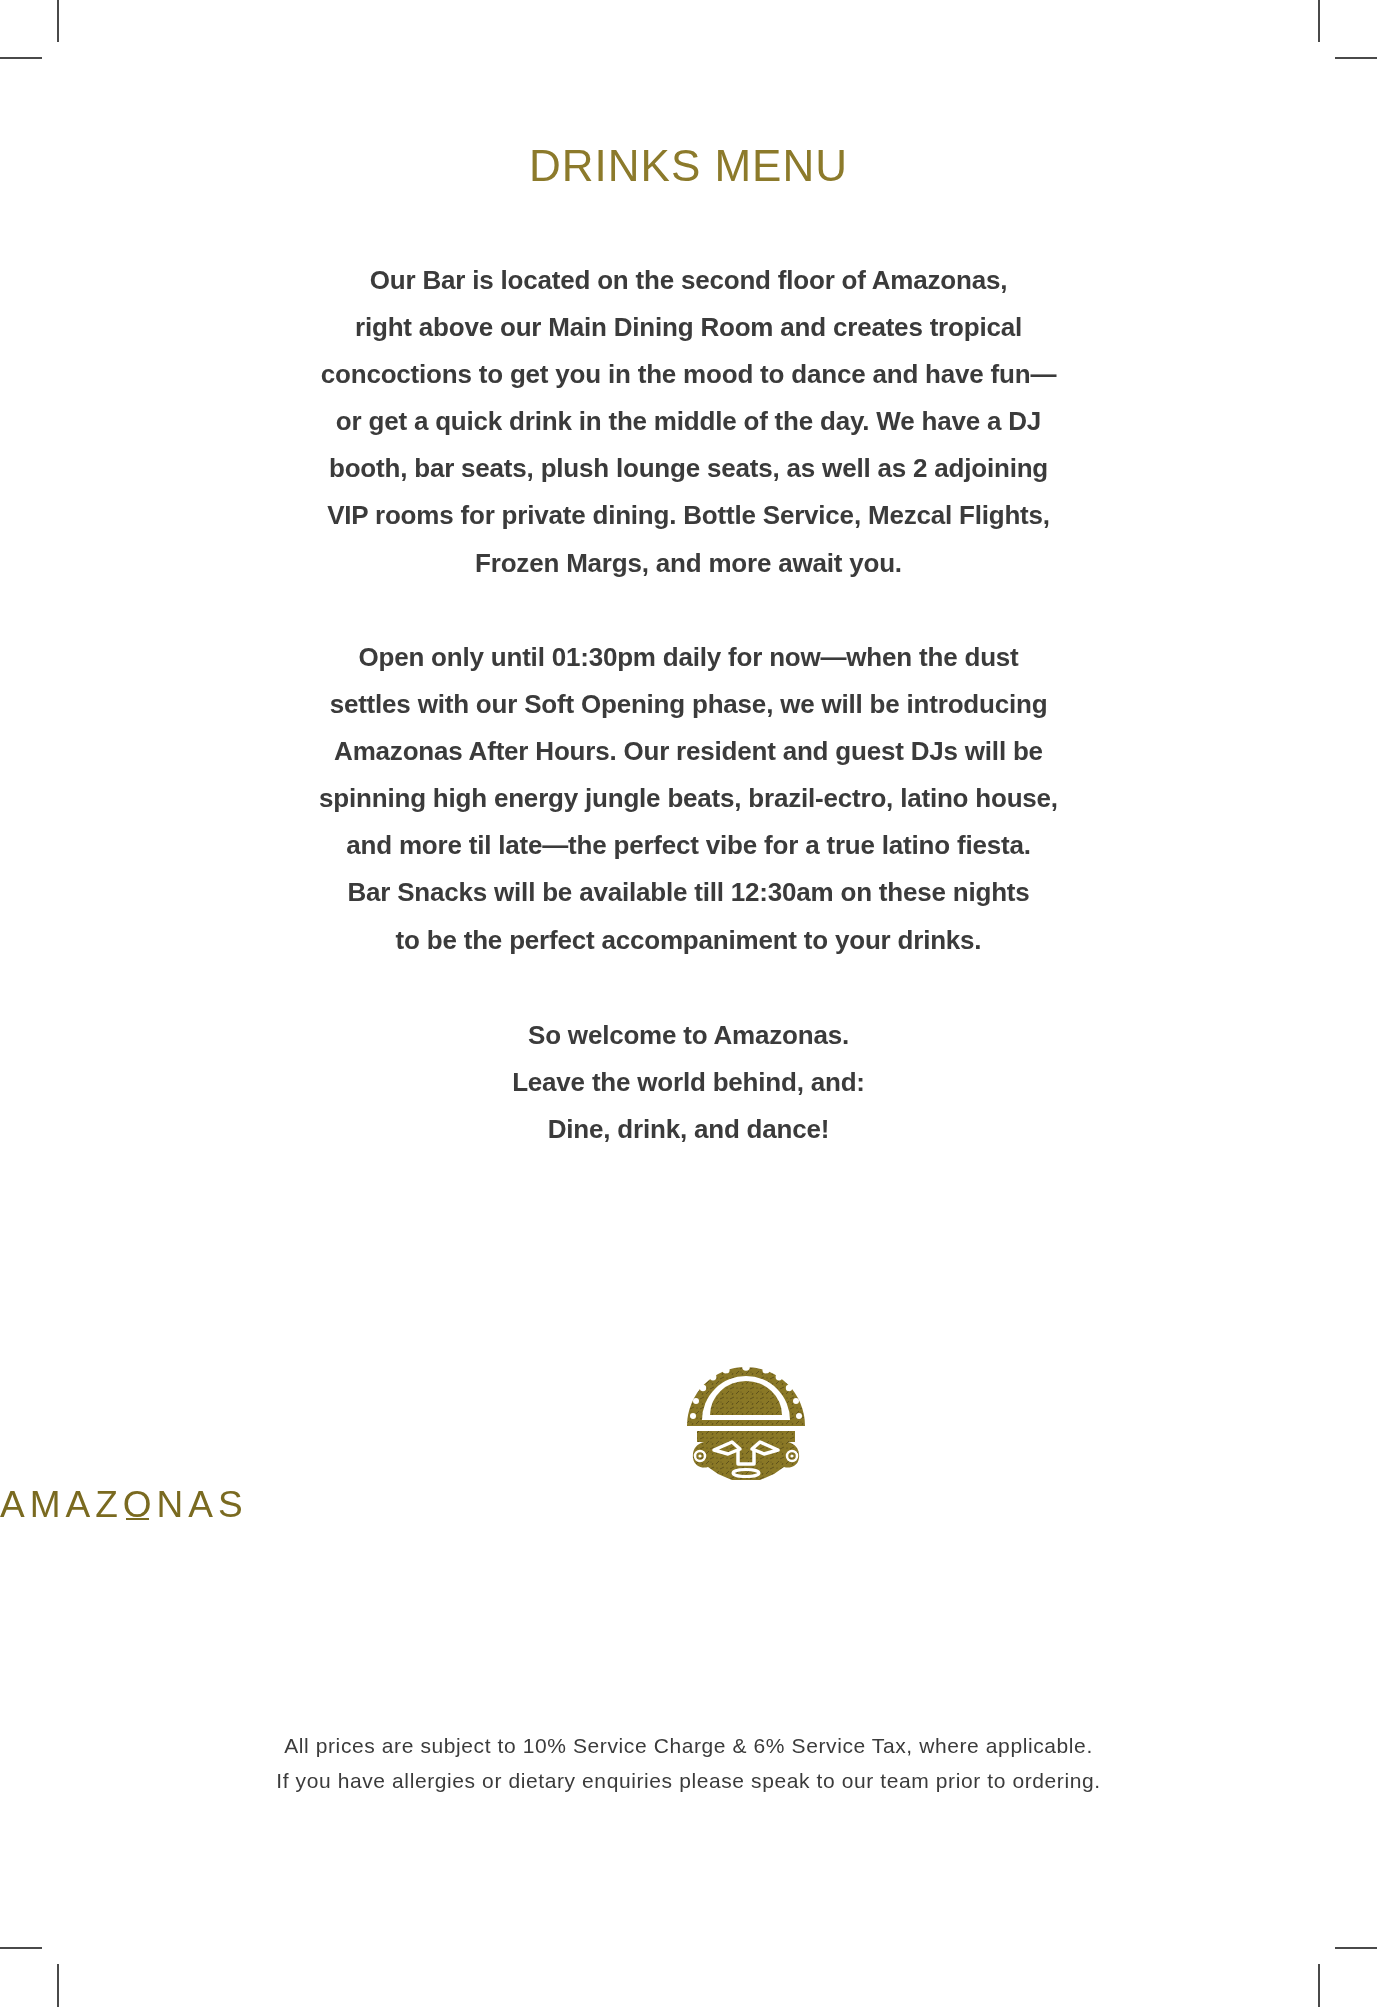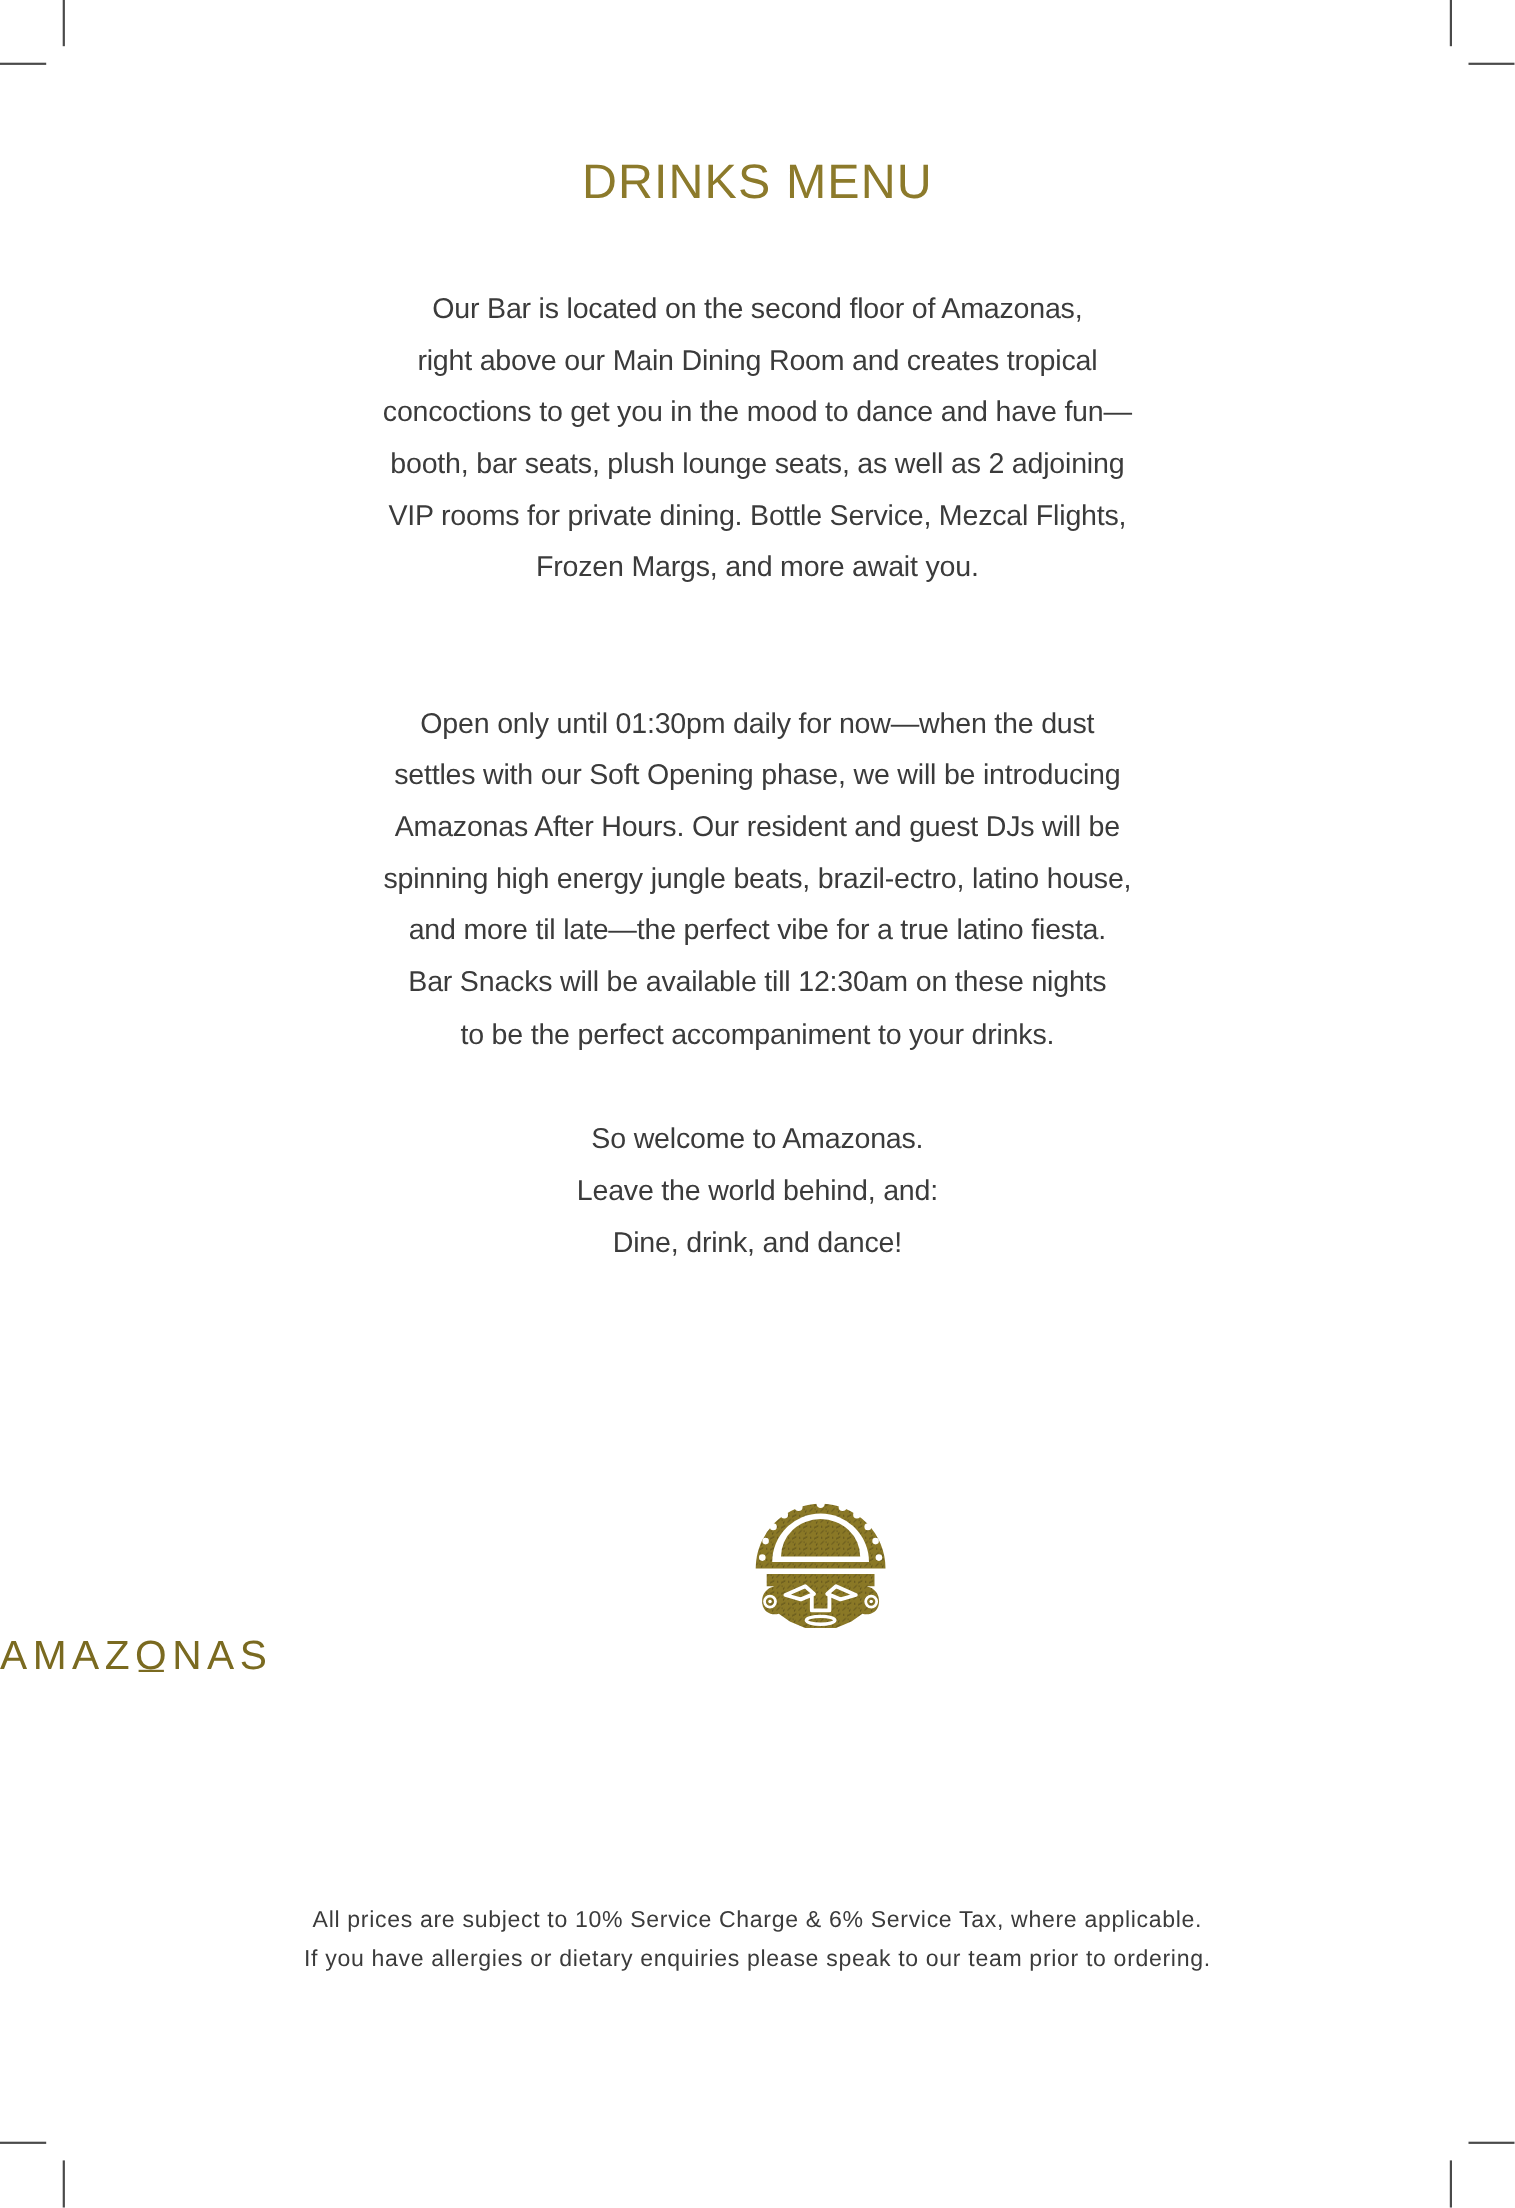--- a/index.html
+++ b/index.html
@@ -36,21 +36,21 @@
       line-height: 60px;
       margin: 0;
     }
 
     .body-copy {
       position: absolute;
       left: 0;
       width: 1377px;
       text-align: center;
       font-size: 26px;
-      font-weight: 400;
+      font-weight: 700;
       line-height: 47.1px;
       color: #3b3b3b;
       letter-spacing: -0.2px;
     }
     .body-copy .line {
       display: block;
       white-space: nowrap;
     }
     #para1 { top: 257px; }
     #para2 { top: 634px; }
@@ -121,20 +121,21 @@
 <div class="crop v" style="left:57px; top:1964px; height:43px;"></div>
 <div class="crop h" style="left:1335px; top:1947px;"></div>
 <div class="crop v" style="left:1318px; top:1964px; height:43px;"></div>
 
 <h1 class="title">DRINKS MENU</h1>
 
 <div class="body-copy" id="para1">
   <span class="line">Our Bar is located on the second floor of Amazonas,</span>
   <span class="line">right above our Main Dining Room and creates tropical</span>
   <span class="line">concoctions to get you in the mood to dance and have fun—</span>
+  <span class="line">or get a quick drink in the middle of the day. We have a DJ</span>
   <span class="line">booth, bar seats, plush lounge seats, as well as 2 adjoining</span>
   <span class="line">VIP rooms for private dining. Bottle Service, Mezcal Flights,</span>
   <span class="line">Frozen Margs, and more await you.</span>
 </div>
 
 <div class="body-copy" id="para2">
   <span class="line">Open only until 01:30pm daily for now—when the dust</span>
   <span class="line">settles with our Soft Opening phase, we will be introducing</span>
   <span class="line">Amazonas After Hours. Our resident and guest DJs will be</span>
   <span class="line">spinning high energy jungle beats, brazil-ectro, latino house,</span>

